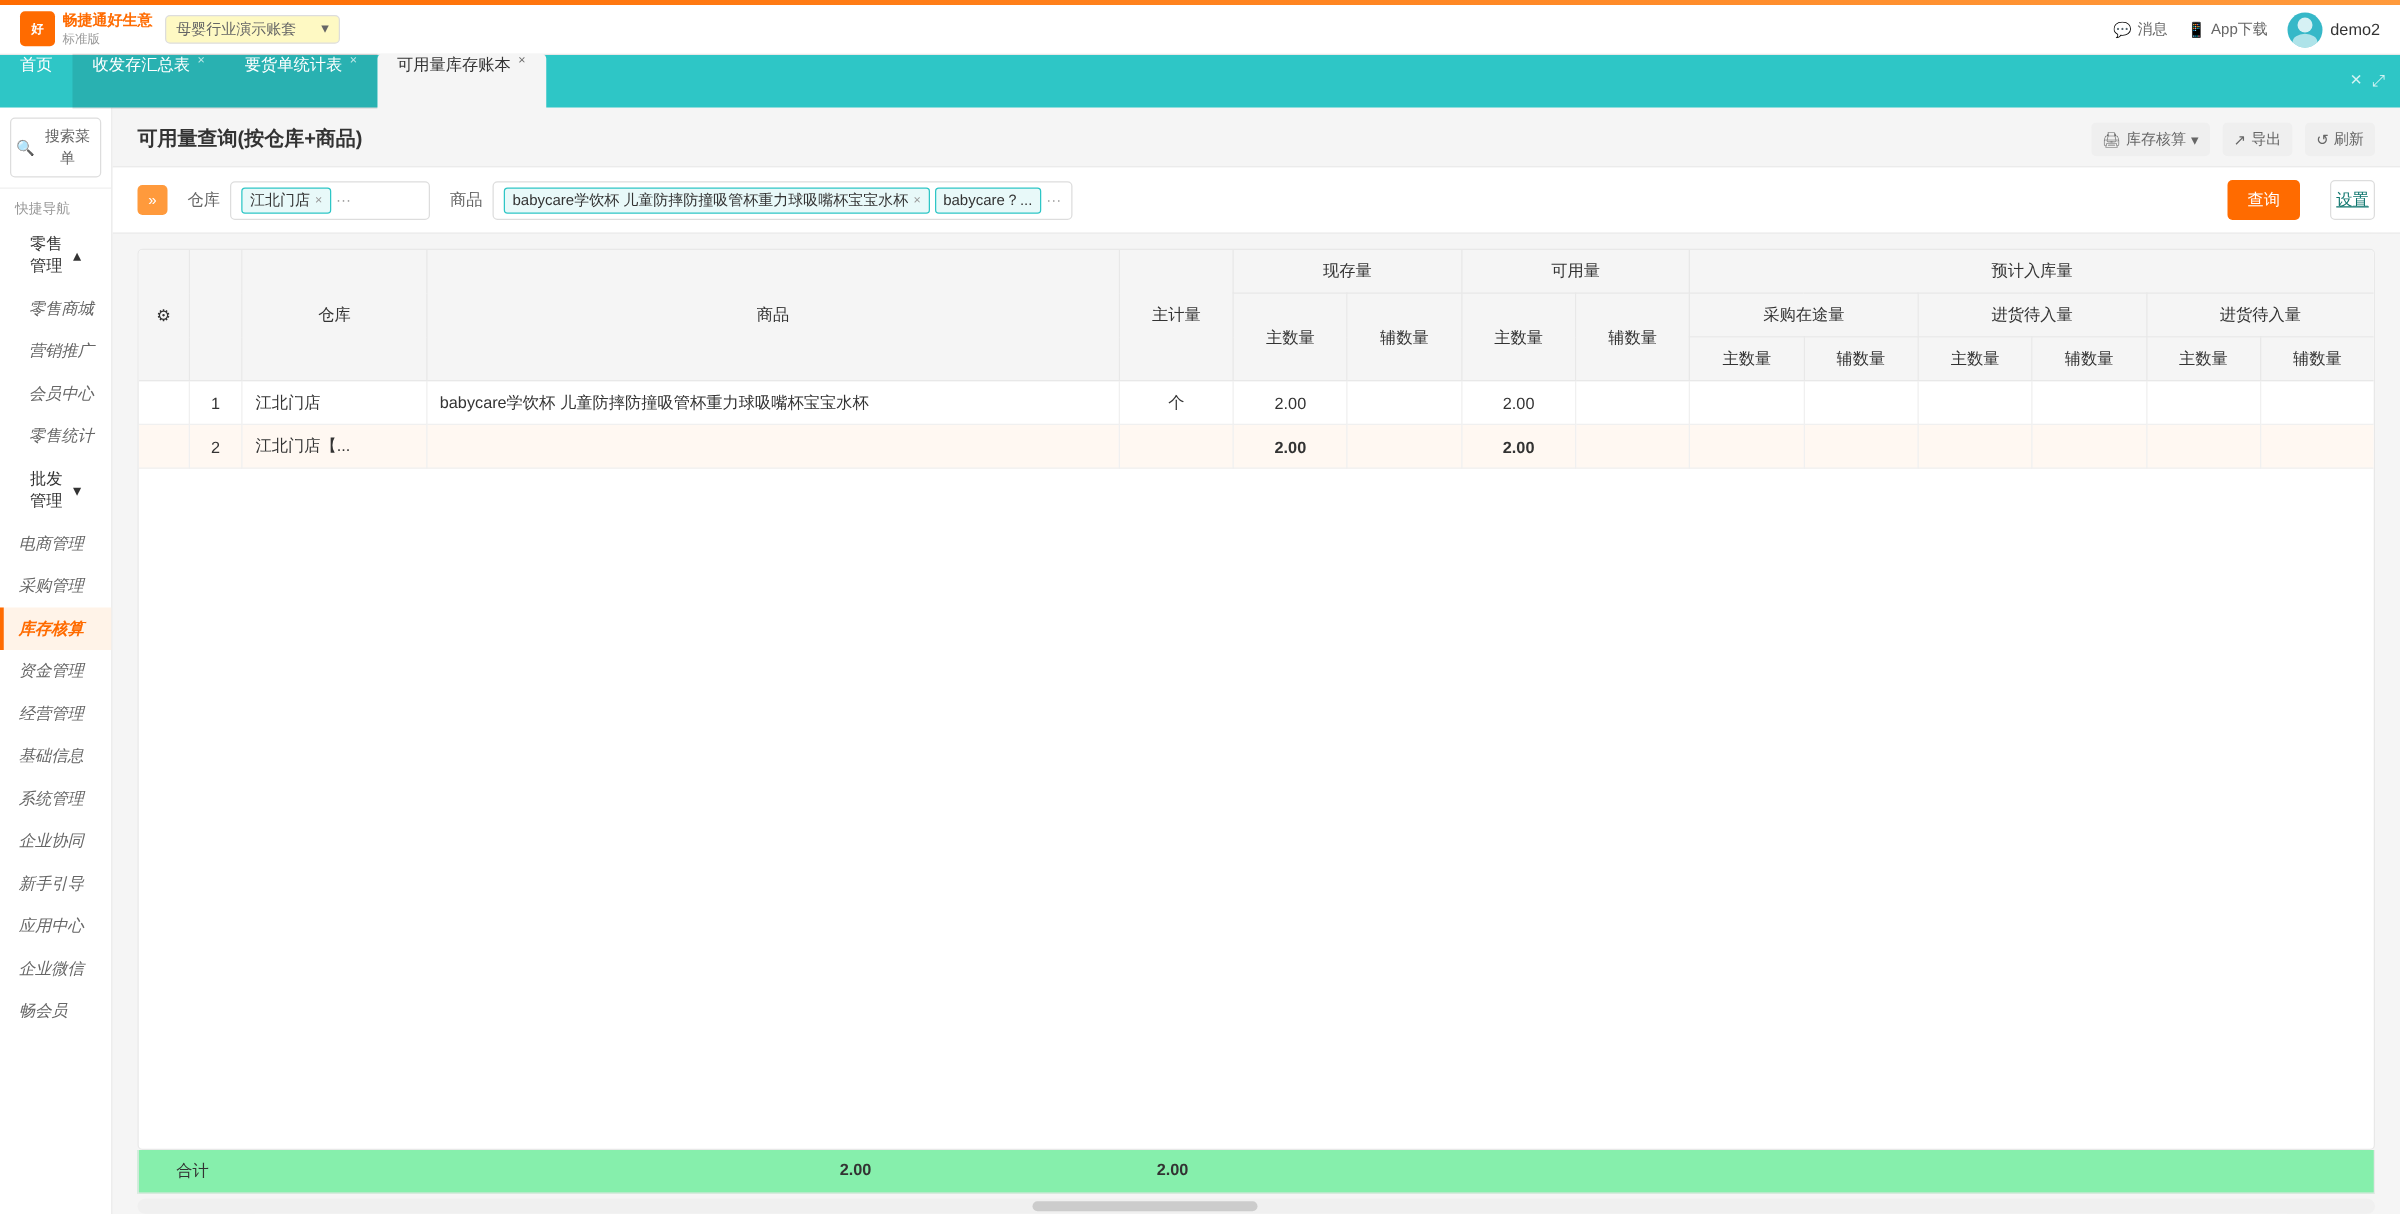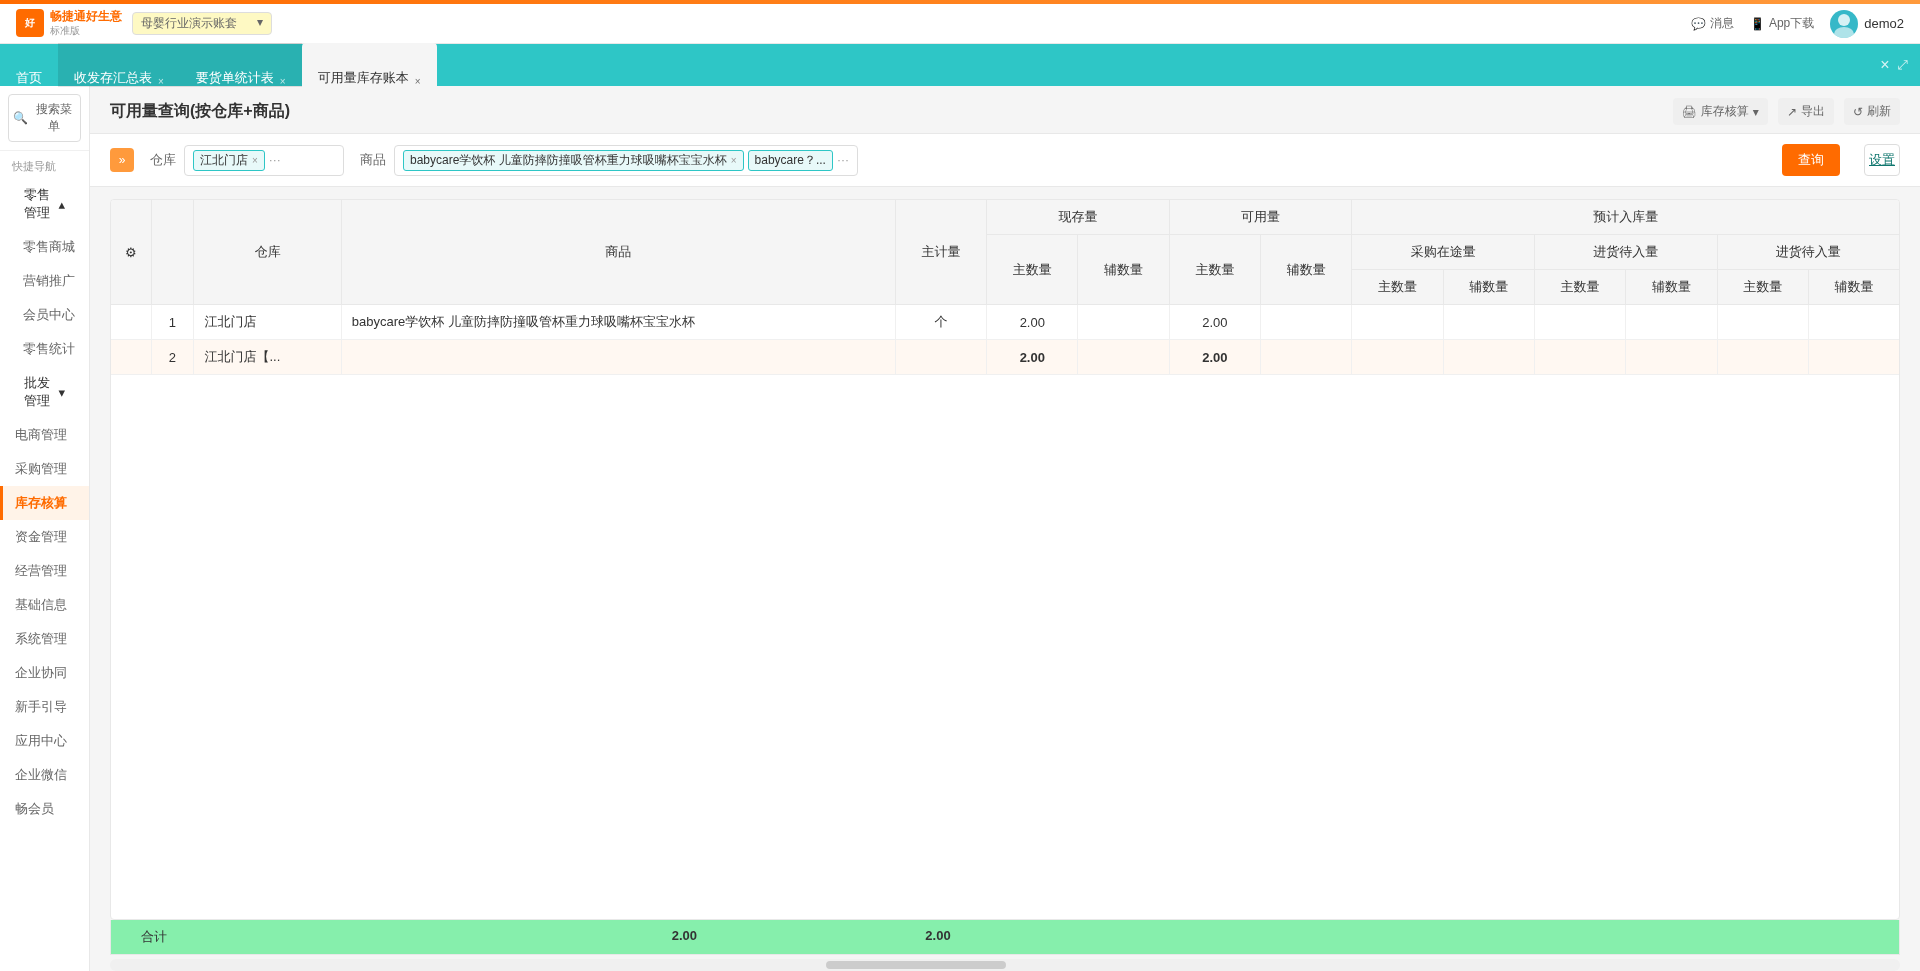--- a/index.html
+++ b/index.html
@@ -36,21 +36,21 @@
     .tabs-bar {
       height: 42px;
       background: #2ec6c6;
       display: flex;
       align-items: center;
       padding: 0 0 0 0;
       position: relative;
     }
     .tab {
       height: 44px;
-      display: flex; align-items: flex-end;
+      display: flex; align-items: flex-start;
       padding: 0 16px;
       font-size: 13px;
       cursor: pointer;
       position: relative;
       white-space: nowrap;
       gap: 6px;
     }
     .tab.home { color: #fff; background: transparent; }
     .tab.inactive { color: #fff; background: rgba(0,0,0,0.1); }
     .tab.active { color: #333; background: #f5f5f5; border-radius: 4px 4px 0 0; }
@@ -79,20 +79,21 @@
     .sidebar-nav-label {
       padding: 8px 12px 4px;
       font-size: 11px; color: #999;
     }
     .sidebar-item {
       padding: 8px 12px;
       font-size: 13px; color: #666;
       cursor: pointer;
       display: flex; align-items: center; justify-content: space-between;
       border-left: 3px solid transparent;
+      font-style: italic;
     }
     .sidebar-item.active { background: #fff3e8; color: #ff6b00; border-left-color: #ff6b00; font-weight: bold; }
     .sidebar-item-group {
       padding: 8px 24px;
       font-size: 13px; color: #333;
       cursor: pointer;
       display: flex; align-items: center; justify-content: space-between;
     }
 
     

